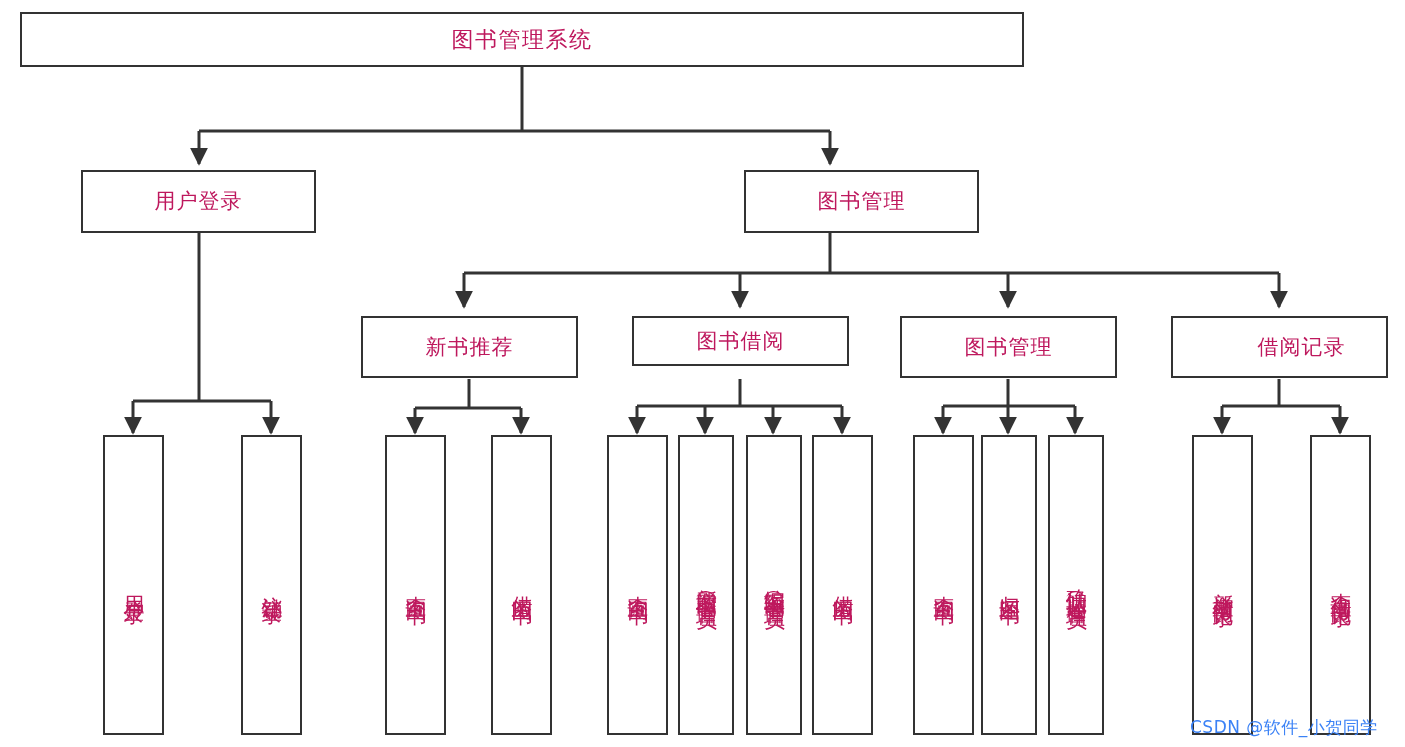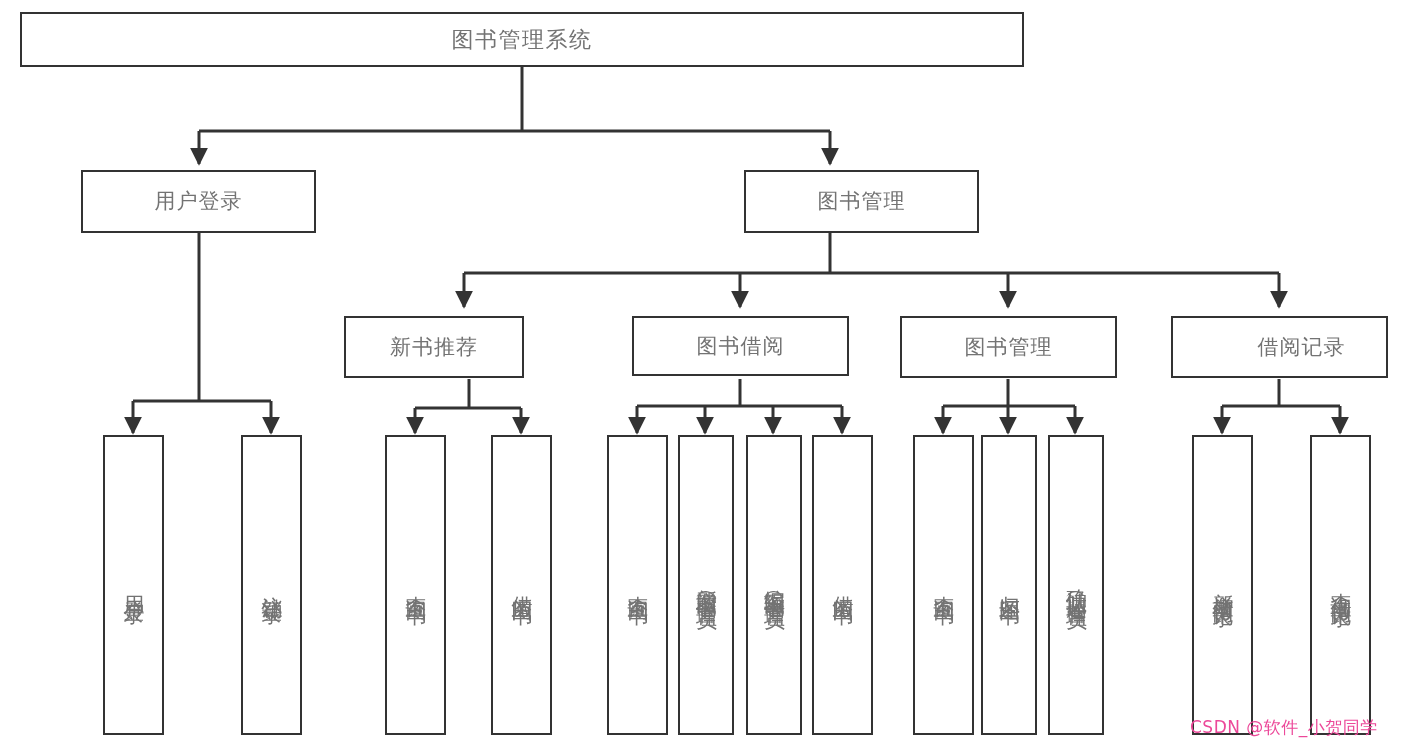--- a/index.html
+++ b/index.html
@@ -33,21 +33,21 @@
     border: 2px solid #333333;
     display: flex;
     align-items: center;
     justify-content: center;
     color: #2b2b2b;
     text-align: center;
   }
   .node-label {
     display: block;
     line-height: 1.18;
-    color: #737373;
+    color: #be185d;
     white-space: pre;
   }
   
   .node.horiz .node-label {
     font-size: 21px;
     letter-spacing: 1px;
   }
   .node.root .node-label {
     font-size: 22px;
     letter-spacing: 1.5px;
@@ -60,21 +60,21 @@
   .node.vert .node-label {
     writing-mode: vertical-rl;
     text-orientation: upright;
     font-size: 21px;
     letter-spacing: 3px;
     line-height: 1;
     max-height: 100%;
   }
   .watermark {
     position: absolute;
-    color: #ec4899;
+    color: #3b82f6;
     font-size: 17px;
     letter-spacing: 0.5px;
     white-space: nowrap;
     user-select: none;
   }
 </style>
 </head>
 <body>
 
 <div id="canvas">
@@ -133,24 +133,24 @@
     <span class="node-label">图书管理系统</span>
   </div>
 
   <div class="node horiz" style="left:81px; top:170px; width:235px; height:63px;">
     <span class="node-label">用户登录</span>
   </div>
   <div class="node horiz" style="left:744px; top:170px; width:235px; height:63px;">
     <span class="node-label">图书管理</span>
   </div>
 
-  <div class="node horiz" style="left:344px; top:316px; width:180px; height:62px;align-items:center;">
+  <div class="node horiz" style="left:361px; top:316px; width:217px; height:62px;align-items:center;">
     <span class="node-label">新书推荐</span>
   </div>
-  <div class="node horiz" style="left:632px; top:316px; width:217px; height:60px;">
+  <div class="node horiz" style="left:632px; top:316px; width:217px; height:50px;">
     <span class="node-label">图书借阅</span>
   </div>
   <div class="node horiz" style="left:900px; top:316px; width:217px; height:62px;">
     <span class="node-label">图书管理</span>
   </div>
   <div class="node horiz" style="left:1171px; top:316px; width:217px; height:62px;padding-left:44px;">
     <span class="node-label">借阅记录</span>
   </div>
 
   <div class="node vert" style="left:103px; top:435px; width:61px; height:300px;">

